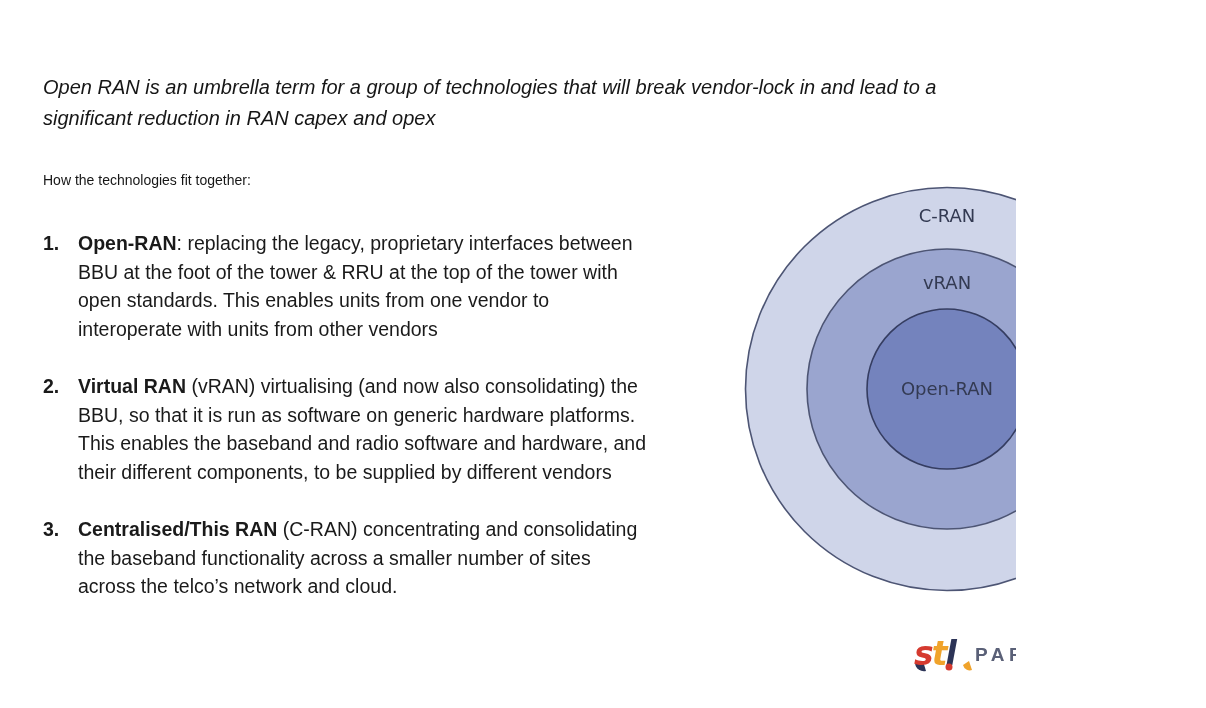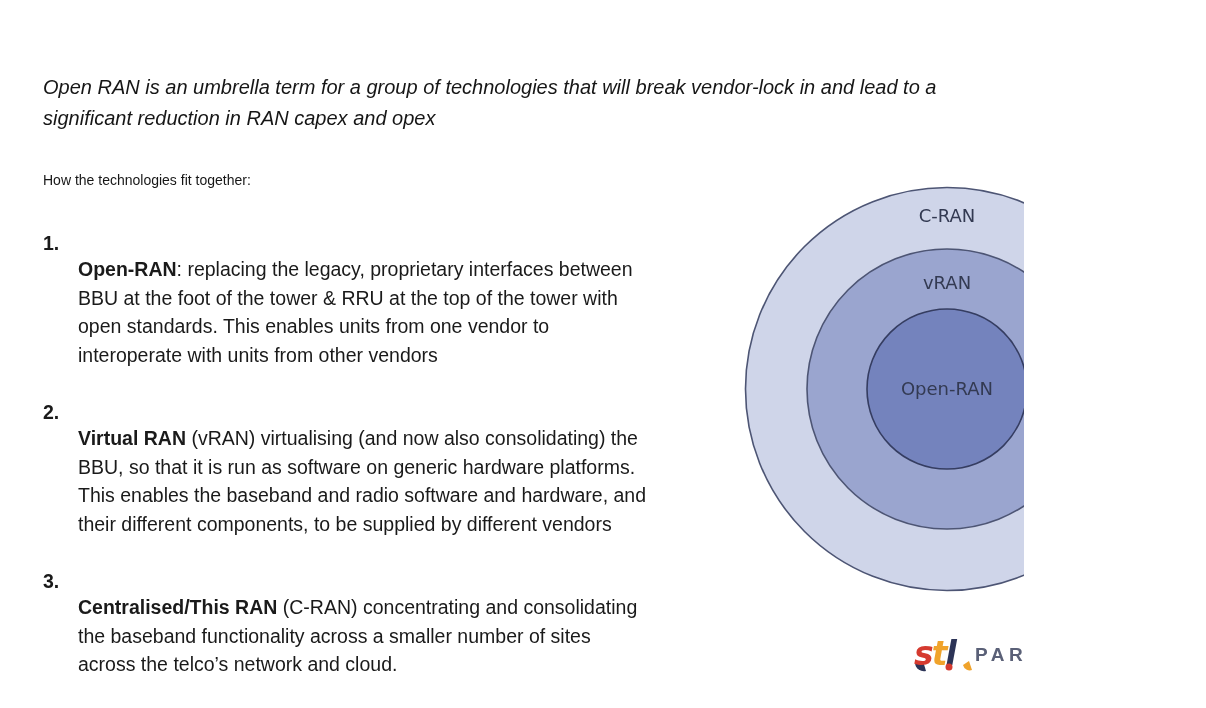--- a/index.html
+++ b/index.html
@@ -4,21 +4,20 @@
 <style>
   html, body { margin: 0; padding: 0; background: #ffffff; }
   .slide {
     position: relative;
     width: 1016px;
     height: 708px;
     background: #ffffff;
     font-family: "Liberation Sans", sans-serif;
     color: #1a1a1a;
     overflow: hidden;
-    padding-left: 8px;
   }
   .headline {
     position: absolute;
     left: 43px;
     top: 72px;
     width: 1130px;
     font-size: 20px;
     font-style: italic;
     line-height: 31px;
     white-space: pre-line;
@@ -43,21 +42,20 @@
     font-size: 19.5px;
     line-height: 28.5px;
   }
   .list-item .num {
     flex: 0 0 35px;
     font-weight: bold;
   }
   .list-item .item-text {
     flex: 1 1 auto;
     white-space: pre-line;
-    margin-top: 26px;
   }
   .list-item .lead {
     font-weight: bold;
   }
   .diagram {
     position: absolute;
     left: 744px;
     top: 183px;
     width: 407px;
     height: 410px;

